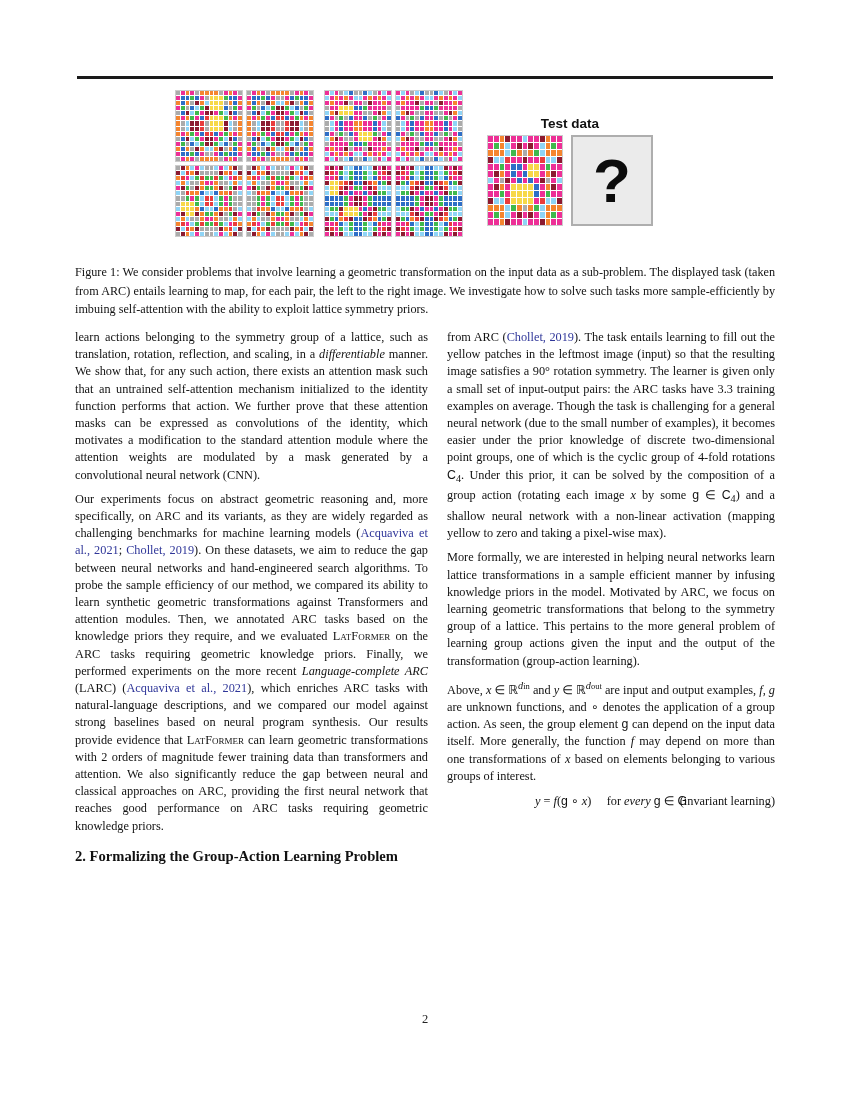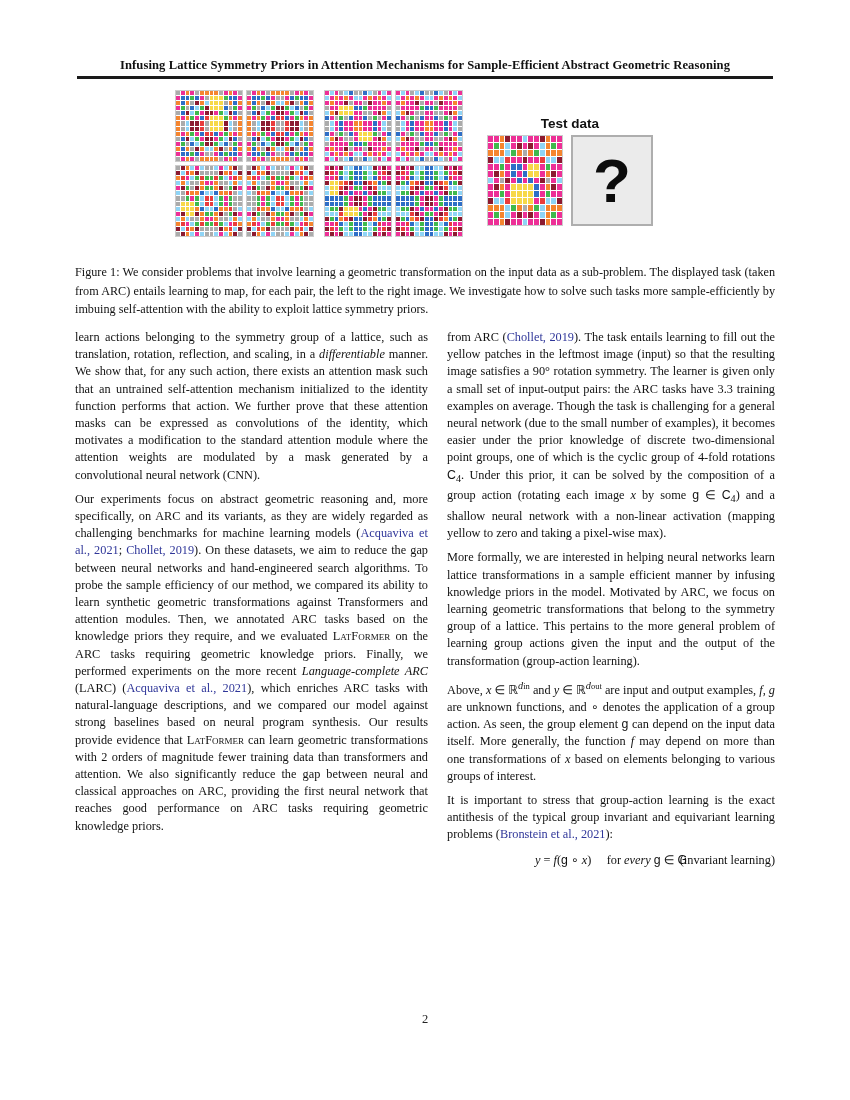--- a/index.html
+++ b/index.html
@@ -47,21 +47,20 @@
   .eqgroup{margin:8px 0 2px 0;}
   .eqgroup .eqline{margin:2px 0;}
 
   .pageno{position:absolute;top:1012px;left:75px;width:700px;text-align:center;font-size:12.5px;color:#222;}
 </style>
 </head>
 <body>
 
 <div class="page">
 
-  <div class="running-title">Infusing Lattice Symmetry Priors in Attention Mechanisms for Sample-Efficient Abstract Geometric Reasoning</div>
   <div class="title-rule"></div>
 
   <div class="figure">
     <div class="training">
       <div class="train-rows">
         <div class="train-row">
           <div class="pair">
             <div class="grid g-train" style="grid-template-columns: repeat(14, 1fr); grid-template-rows: repeat(14, 1fr);">
                 <div style="background: rgb(171, 171, 171);"></div>
                 <div style="background: rgb(237, 47, 150);"></div>
@@ -1841,26 +1840,26 @@
       </div>
     </div>
   </div>
 
   <div class="caption">Figure 1: We consider problems that involve learning a geometric transformation on the input data as a sub-problem. The displayed task (taken from ARC) entails learning to map, for each pair, the left to the right image. We investigate how to solve such tasks more sample-efficiently by imbuing self-attention with the ability to exploit lattice symmetry priors.</div>
 
   <div class="cols">
     <div class="col left">
       <p>learn actions belonging to the symmetry group of a lattice, such as translation, rotation, reflection, and scaling, in a <i>differentiable</i> manner. We show that, for any such action, there exists an attention mask such that an untrained self-attention mechanism initialized to the identity function performs that action. We further prove that these attention masks can be expressed as convolutions of the identity, which motivates a modification to the standard attention module where the attention weights are modulated by a mask generated by a convolutional neural network (CNN).</p>
       <p>Our experiments focus on abstract geometric reasoning and, more specifically, on ARC and its variants, as they are widely regarded as challenging benchmarks for machine learning models (<span class="cite">Acquaviva et al., 2021</span>; <span class="cite">Chollet, 2019</span>). On these datasets, we aim to reduce the gap between neural networks and hand-engineered search algorithms. To probe the sample efficiency of our method, we compared its ability to learn synthetic geometric transformations against Transformers and attention modules. Then, we annotated ARC tasks based on the knowledge priors they require, and we evaluated <span class="sc">LatFormer</span> on the ARC tasks requiring geometric knowledge priors. Finally, we performed experiments on the more recent <i>Language-complete ARC</i> (LARC) (<span class="cite">Acquaviva et al., 2021</span>), which enriches ARC tasks with natural-language descriptions, and we compared our model against strong baselines based on neural program synthesis. Our results provide evidence that <span class="sc">LatFormer</span> can learn geometric transformations with 2 orders of magnitude fewer training data than transformers and attention. We also significantly reduce the gap between neural and classical approaches on ARC, providing the first neural network that reaches good performance on ARC tasks requiring geometric knowledge priors.</p>
+      <h2 class="sec">2. Formalizing the Group-Action Learning Problem</h2>
     </div>
     <div class="col right">
       <p>from ARC (<span class="cite">Chollet, 2019</span>). The task entails learning to fill out the yellow patches in the leftmost image (input) so that the resulting image satisfies a 90° rotation symmetry. The learner is given only a small set of input-output pairs: the ARC tasks have 3.3 training examples on average. Though the task is challenging for a general neural network (due to the small number of examples), it becomes easier under the prior knowledge of discrete two-dimensional point groups, one of which is the cyclic group of 4-fold rotations <span class="ms">C</span><sub>4</sub>. Under this prior, it can be solved by the composition of a group action (rotating each image <i>x</i> by some <span class="ms">g</span> ∈ <span class="ms">C</span><sub>4</sub>) and a shallow neural network with a non-linear activation (mapping yellow to zero and taking a pixel-wise max).</p>
       <p>More formally, we are interested in helping neural networks learn lattice transformations in a sample efficient manner by infusing knowledge priors in the model. Motivated by ARC, we focus on learning geometric transformations that belong to the symmetry group of a lattice. This pertains to the more general problem of learning group actions given the input and the output of the transformation (group-action learning).</p>
       <p>Above, <i>x</i> ∈ ℝ<sup><i>d</i><span class="ss">in</span></sup> and <i>y</i> ∈ ℝ<sup><i>d</i><span class="ss">out</span></sup> are input and output examples, <i>f</i>, <i>g</i> are unknown functions, and ∘ denotes the application of a group action. As seen, the group element <span class="ms">g</span> can depend on the input data itself. More generally, the function <i>f</i> may depend on more than one transformations of <i>x</i> based on elements belonging to various groups of interest.</p>
-      <p>It is important to stress that group-action learning is the exact antithesis of the typical group invariant and equivariant learning problems (<span class="cite">Bronstein et al., 2021</span>):</p>
       <div class="eqgroup">
         <div class="eqline">
           <span><i>y</i> = <i>f</i>(<span class="ms">g</span> ∘ <i>x</i>)  for <i>every</i> <span class="ms">g</span> ∈ <span class="ms">G</span></span>
           <span class="eqtag">(invariant learning)</span>
         </div>
       </div>
     </div>
   </div>
 
   <div class="pageno">2</div>

